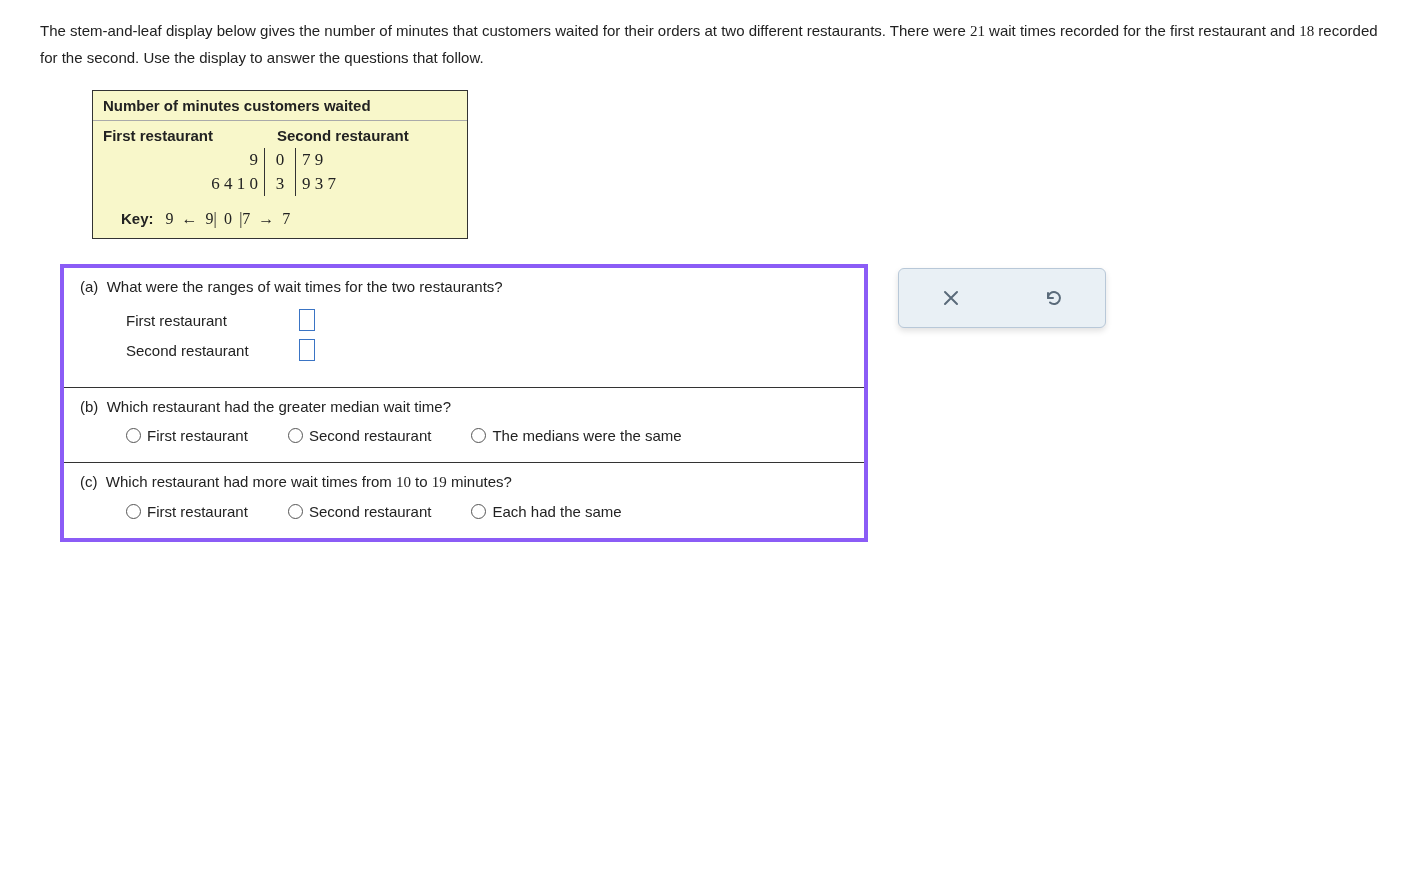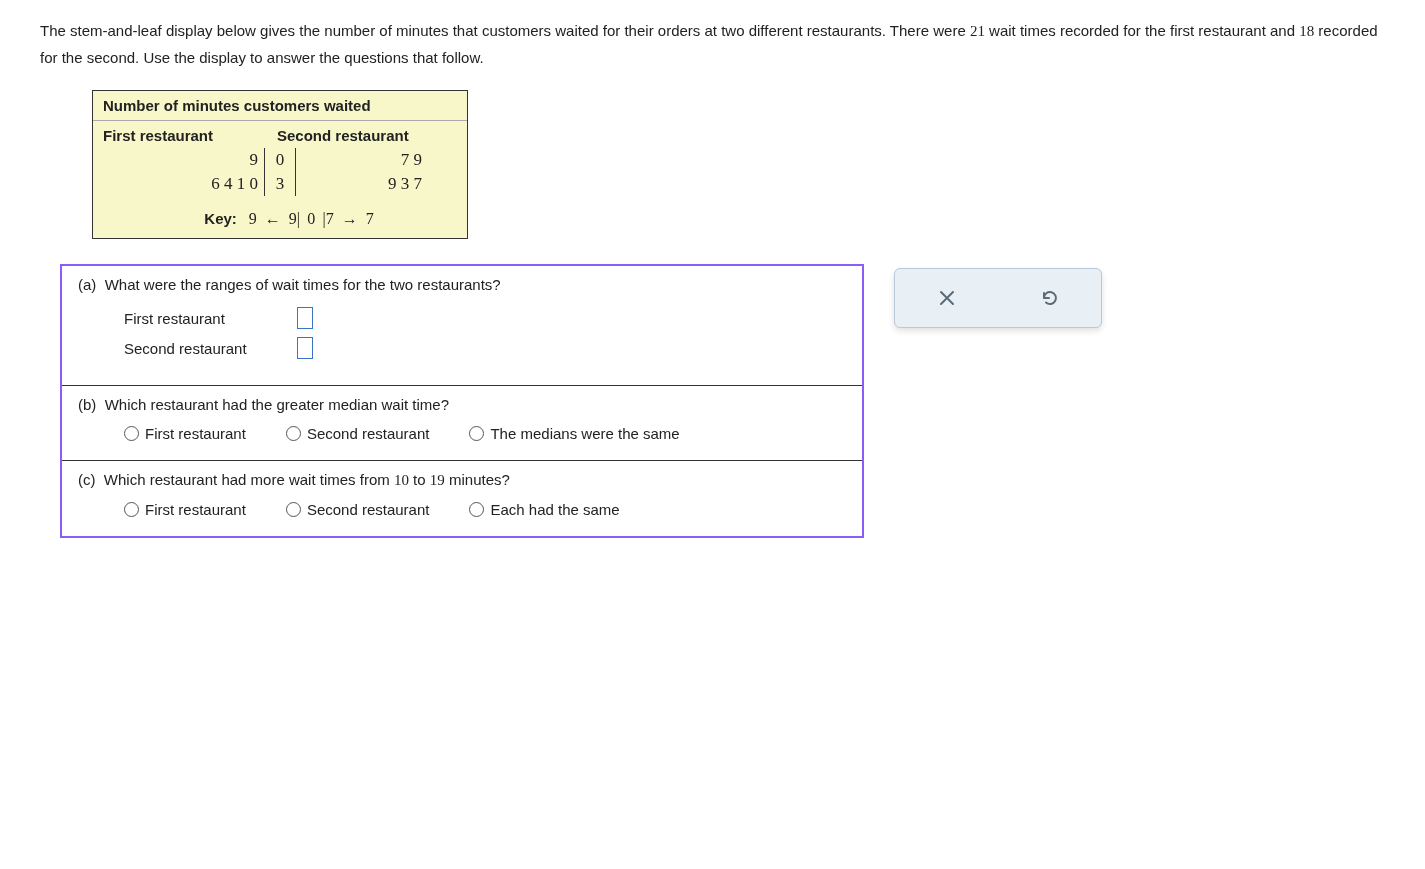--- a/index.html
+++ b/index.html
@@ -30,32 +30,31 @@
     font-weight: bold;
     padding: 6px 0 4px 0;
   }
   .sl-header .left { width: 170px; text-align: left; padding-left: 10px; }
   .sl-header .right { width: 190px; text-align: left; padding-left: 4px; }
   .sl-table { display: table; border-collapse: collapse; margin: 0 auto 4px auto; }
   .sl-row { display: table-row; }
   .sl-cell { display: table-cell; font-family: Georgia, 'Times New Roman', serif; font-size: 17px; padding: 2px 6px; white-space: nowrap; }
   .sl-left { text-align: right; width: 120px; }
   .sl-stem { text-align: center; border-left: 1.5px solid #333; border-right: 1.5px solid #333; width: 18px; }
-  .sl-right { text-align: right; width: 120px; }
+  .sl-right { text-align: left; width: 120px; }
   .sl-key {
     padding: 10px 10px 10px 28px;
     font-family: Georgia, 'Times New Roman', serif;
     font-size: 16px;
-    text-align: center;
   }
   .sl-key b { font-family: Verdana, Geneva, sans-serif; font-size: 15px; }
 
   
   .q-box {
-    border: 2px solid #8b5cf6;
+    border: 4px solid #8b5cf6;
     width: 800px;
     margin-left: 20px;
   }
   .q-part { padding: 10px 12px 18px 12px; }
   .q-sep { border-top: 1px solid #333; }
   .q-label { margin-left: 4px; }
   .q-text { display: inline; }
   .q-sub { margin-left: 50px; margin-top: 14px; }
   .q-sub-row { display: flex; align-items: center; gap: 18px; margin-bottom: 8px; }
   .sub-label { width: 155px; }

